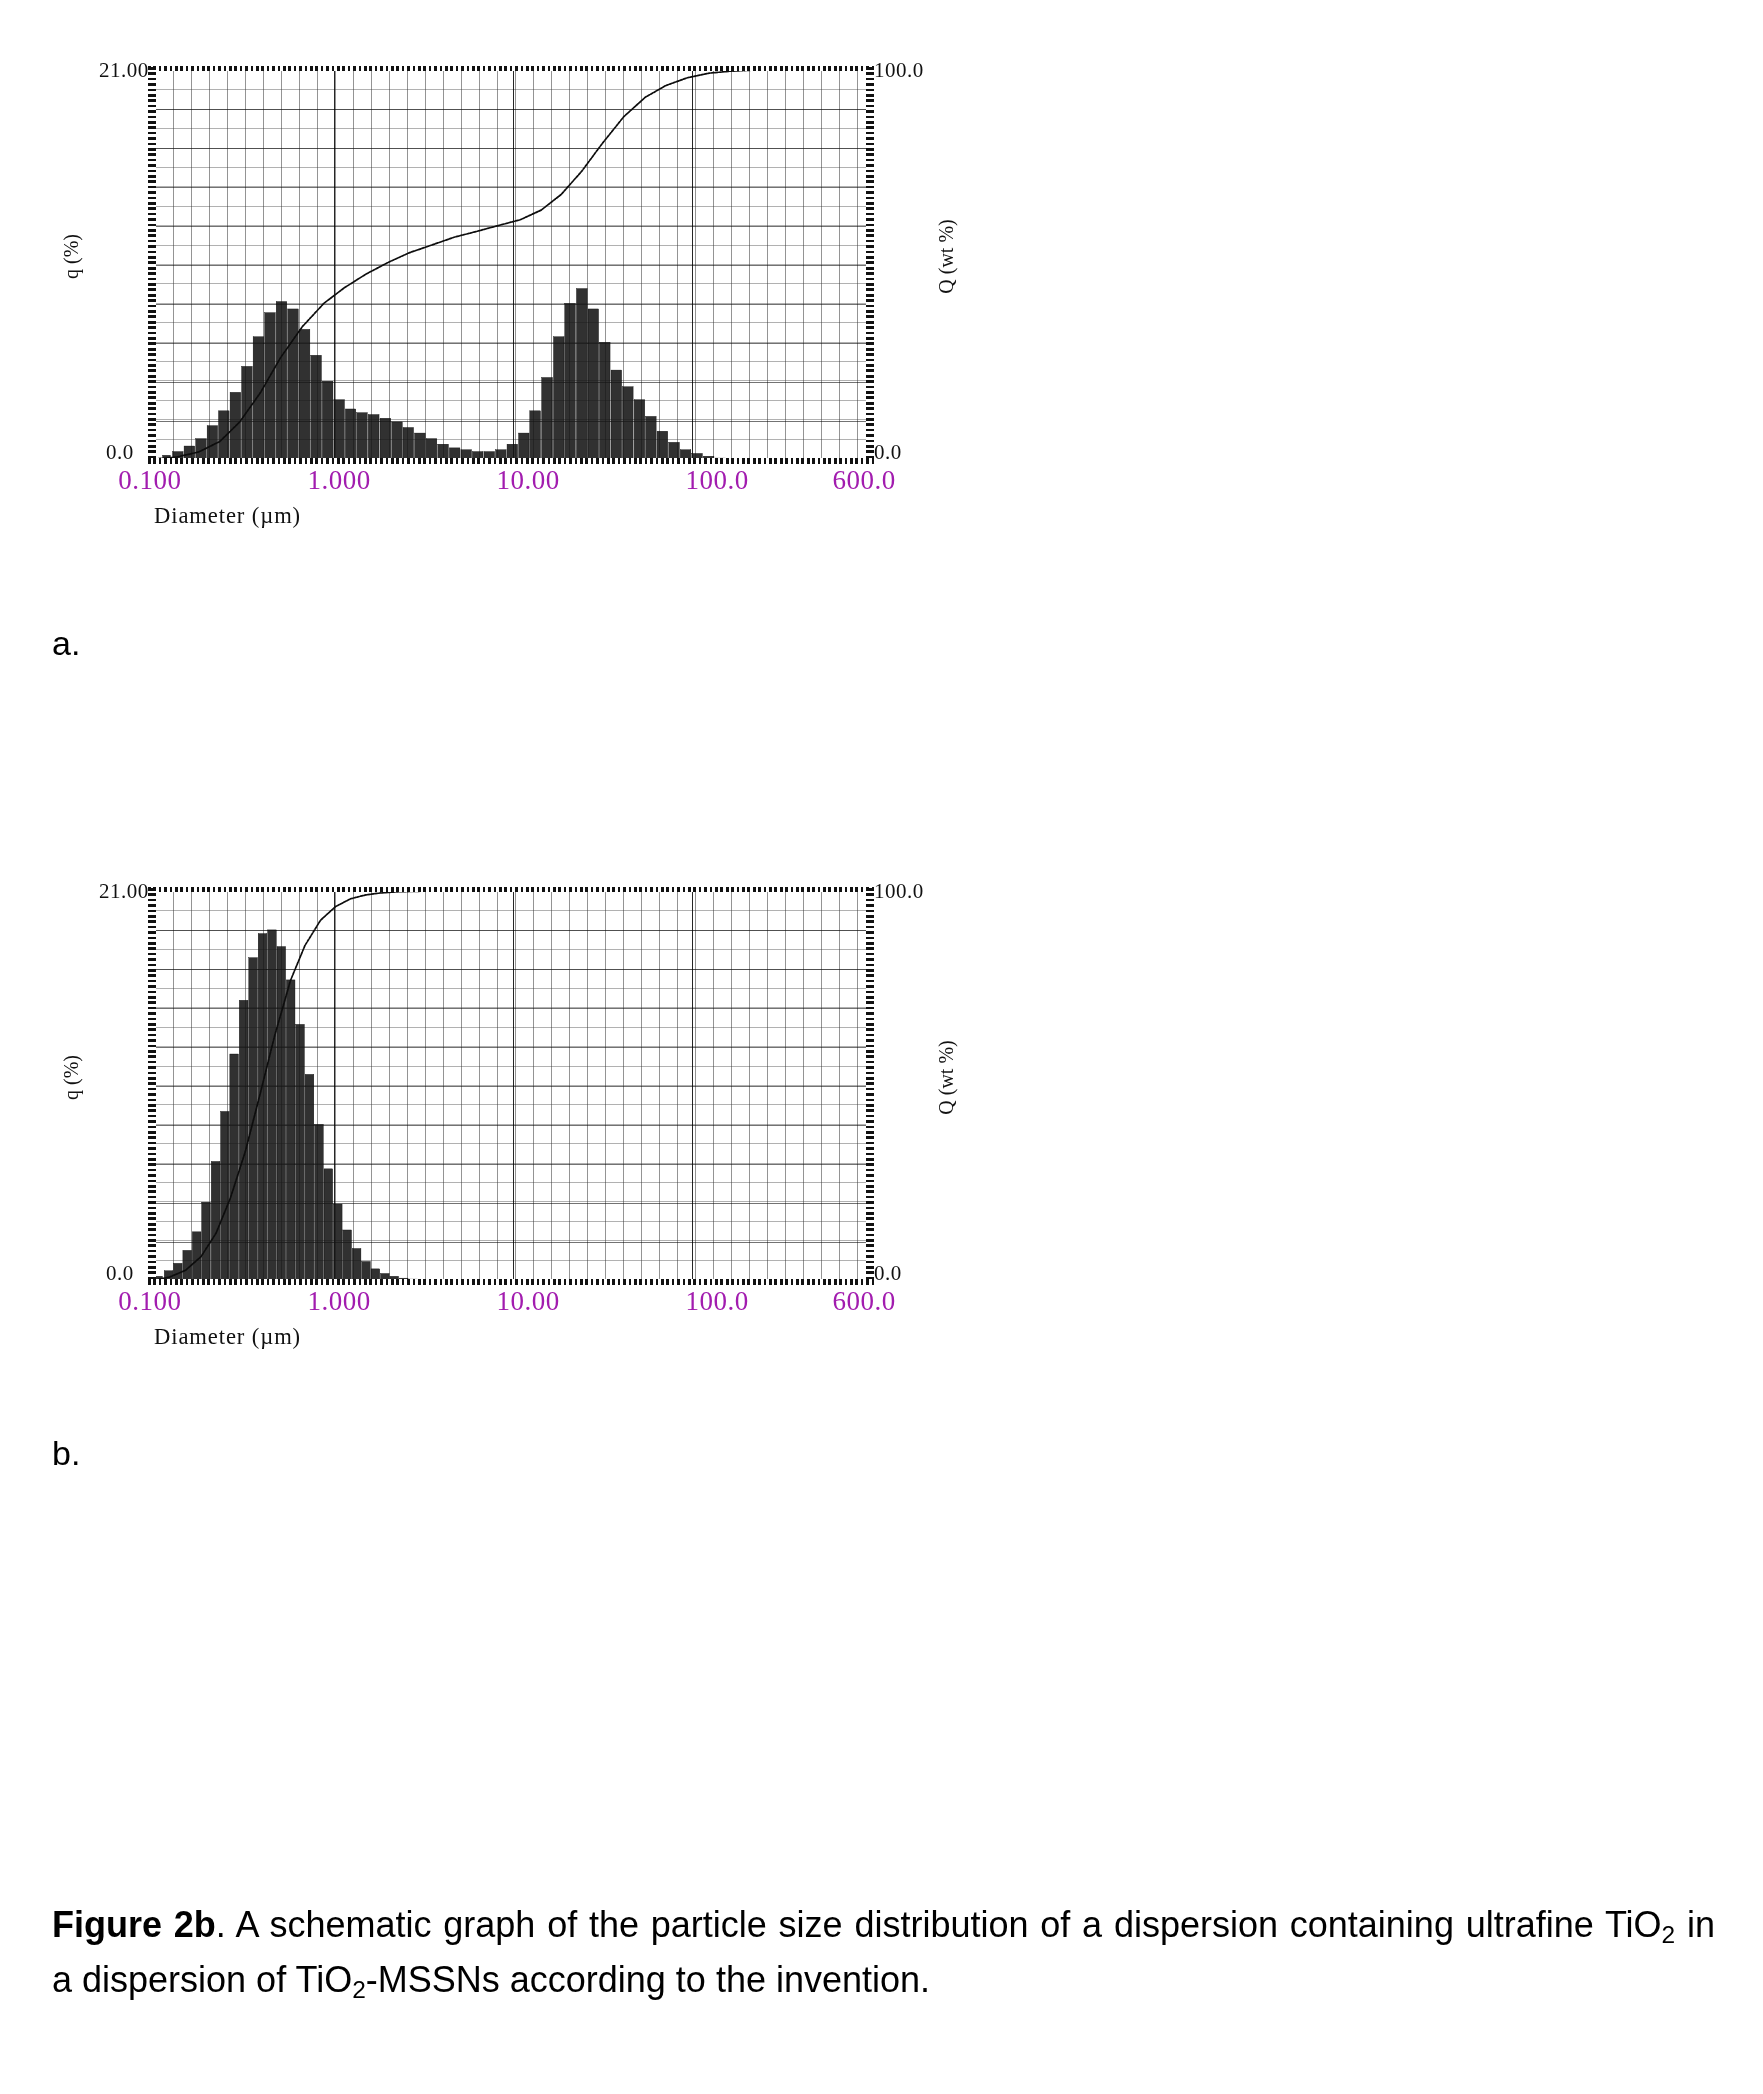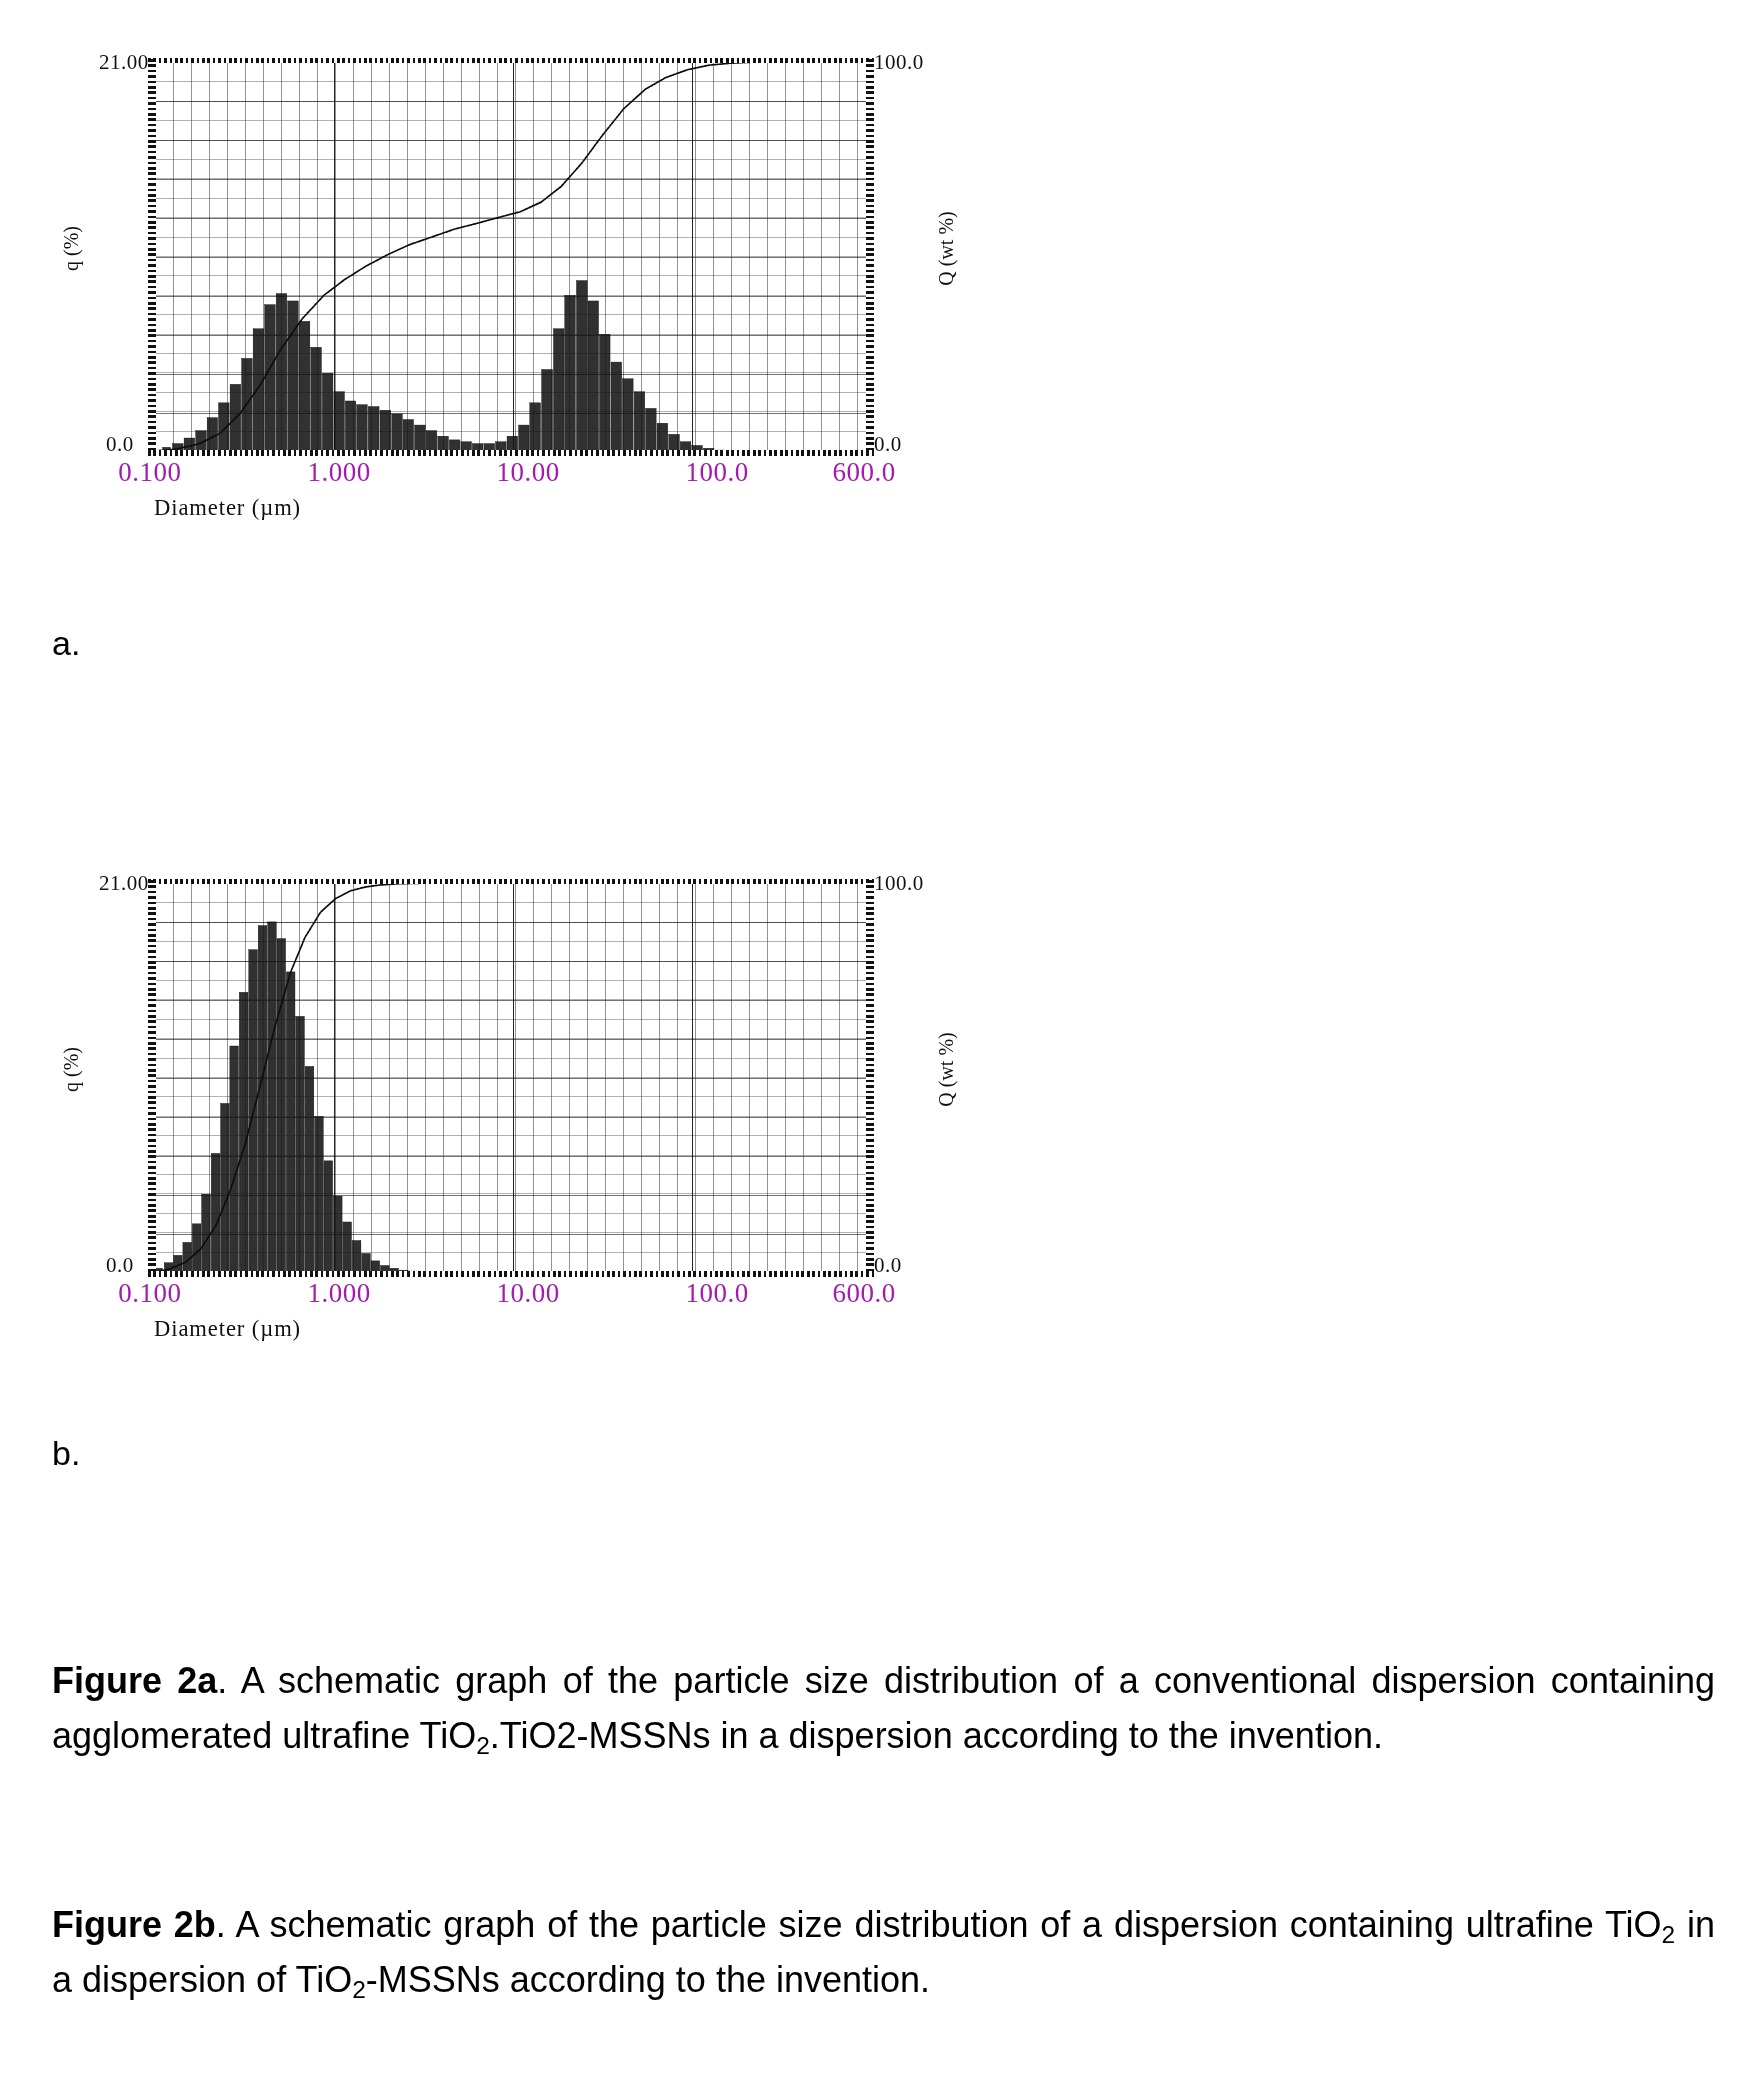--- a/index.html
+++ b/index.html
@@ -19,20 +19,21 @@
   
   .page {
     position: absolute;
     inset: 0;
     background: #ffffff;
   }
 
   
   .figure-block {
     position: absolute;
+    margin-top: 8px;
   }
   #figure-a { left: 54px; top: 43px;  width: 914px; height: 525px; }
   #figure-b { left: 54px; top: 864px; width: 914px; height: 525px; }
 
   .chart {
     position: relative;
     width: 100%;
     height: 100%;
   }
 
@@ -345,22 +346,19 @@
         </div>
 
       <div class="ylabel ylabel-left">q (%)</div>
       <div class="ylabel ylabel-right">Q (wt %)</div>
       <div class="xlabel">Diameter (µm)</div>
     </div>
   </div>
 
   <div class="panel-letter" id="panel-letter-b">b.</div>
 
-  <div class="caption" id="caption-2a">
-    <b>Figure 2a</b><span id="cap-a-body">. A schematic graph of the particle size distribution of a conventional dispersion containing agglomerated ultrafine TiO<sub>2</sub>.TiO2-MSSNs in a dispersion according to the invention.</span>
-  </div>
 
   <div class="caption" id="caption-2b">
     <b>Figure 2b</b><span id="cap-b-body">. A schematic graph of the particle size distribution of a dispersion containing ultrafine TiO<sub>2</sub> in a dispersion of TiO<sub>2</sub>-MSSNs according to the invention.</span>
   </div>
 
 </div>
 
 
 </body></html>

